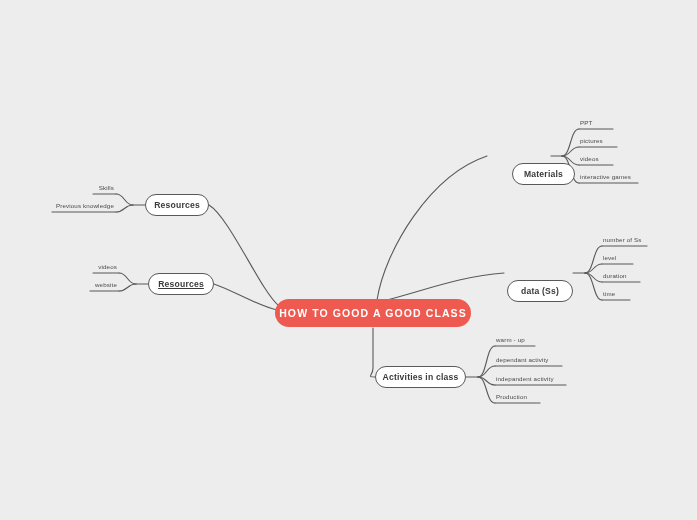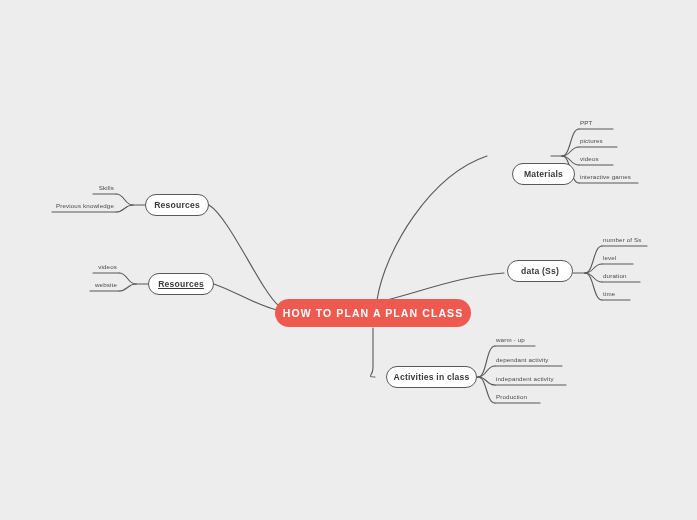--- a/index.html
+++ b/index.html
@@ -121,27 +121,27 @@
       <path d="M 116 212 L 52 212"></path>
 
       <path d="M 148 284 L 136 284"></path>
       <path d="M 136 284 C 127 284 128 273 119 273"></path>
       <path d="M 136 284 C 127 284 128 291 119 291"></path>
       <path d="M 119 273 L 93 273"></path>
       <path d="M 119 291 L 90 291"></path>
     </g>
   </svg>
 
-  <div class="node node-root">HOW TO PLAN A PLAN CLASS</div>
+  <div class="node node-root">HOW TO GOOD A GOOD CLASS</div>
 
   <div class="node node-branch" style="left:512px; top:145px; width:63px;margin-top:18px;">Materials</div>
 
-  <div class="node node-branch" style="left:507px; top:260px; width:66px;">data (Ss)</div>
+  <div class="node node-branch" style="left:507px; top:280px; width:66px;">data (Ss)</div>
 
-  <div class="node node-branch" style="left:375px; top:366px; width:91px;margin-left:11px;">Activities in class</div>
+  <div class="node node-branch" style="left:375px; top:366px; width:91px;">Activities in class</div>
 
   <div class="node node-branch" style="left:145px; top:194px; width:64px;">Resources</div>
 
   <div class="node node-branch" style="left:148px; top:273px; width:66px;text-decoration:underline;">Resources</div>
 
   <div class="leaf leaf-right" style="left:580px; top:119px;">PPT</div>
   <div class="leaf leaf-right" style="left:580px; top:137px;">pictures</div>
   <div class="leaf leaf-right" style="left:580px; top:155px;">videos</div>
   <div class="leaf leaf-right" style="left:580px; top:173px;">interactive games</div>
 

